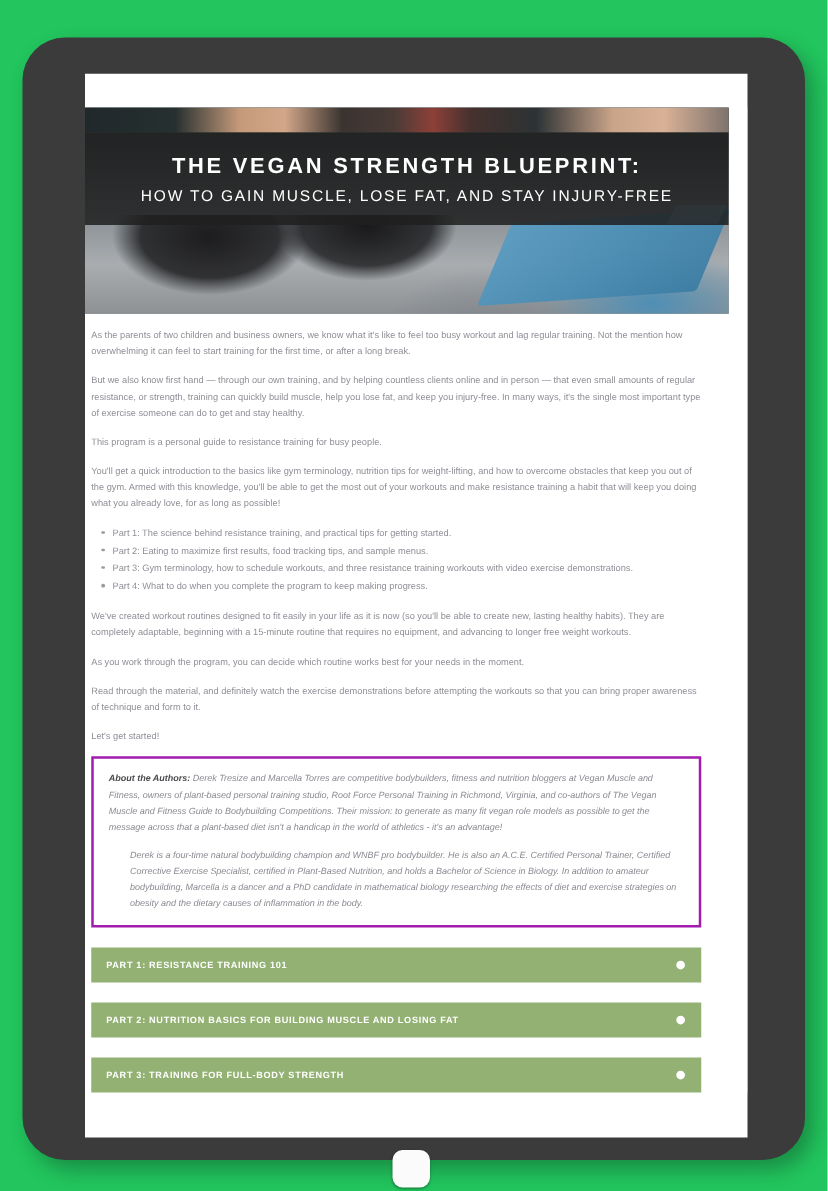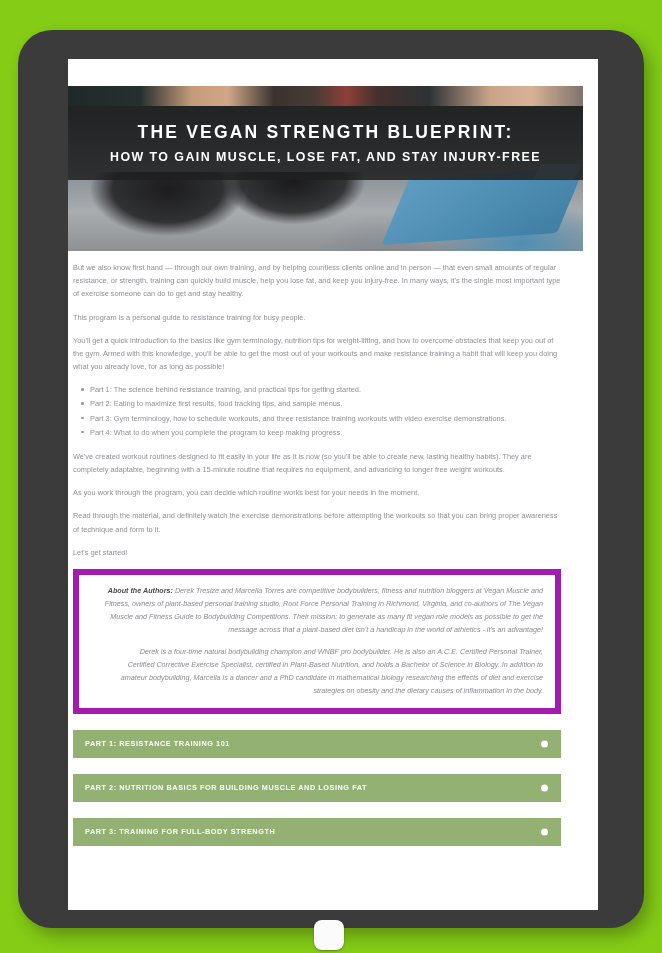--- a/index.html
+++ b/index.html
@@ -13,21 +13,21 @@
     height: 953px;
     overflow: hidden;
     font-family: "Liberation Sans", sans-serif;
   }
 
   
   .stage {
     position: relative;
     width: 662px;
     height: 953px;
-    background: #84cc16;
+    background: #22c55e;
   }
   .tablet {
     position: absolute;
     left: 18px;
     top: 30px;
     width: 626px;
     height: 898px;
     background: #3b3b3b;
     border-radius: 34px;
     box-shadow: 6px 8px 16px rgba(0,0,0,0.28);
@@ -136,21 +136,21 @@
     font-size: 17.5px;
     font-weight: bold;
     letter-spacing: 2.2px;
     text-align: center;
     line-height: 1.25;
     white-space: nowrap;
   }
   .hero-subtitle {
     color: #ffffff;
     font-size: 12.4px;
-    font-weight: bold;
+    font-weight: normal;
     letter-spacing: 1.45px;
     text-align: center;
     margin-top: 7px;
     white-space: nowrap;
   }
 
   
   .body-wrap {
     padding: 0 16px 0 5px;
     width: 509px;
@@ -183,25 +183,24 @@
     width: 2.6px;
     height: 2.6px;
     background: #9a9aa2;
     border-radius: 50%;
   }
   .spacer-top { height: 10px; }
 
   
   .authors-box {
     margin: 8px 0 16px 0;
-    border: 6px solid #a21caf;
-    background: #ffffff;
-    padding: 10px 12px 10px 24px;
+    border: 2px solid #a21caf;
+    background: #ffffff;
+    padding: 10px 12px 10px 12px;
     box-sizing: border-box;
-    text-align: right;
   }
   .authors-box p {
     color: #8a8a92;
     font-size: 7.2px;
     line-height: 1.8;
     font-style: italic;
     margin: 0 0 9px 0;
   }
   .authors-box p:last-child { margin-bottom: 0; margin-left: 17px; }
   .authors-box .lead-label {
@@ -255,20 +254,21 @@
           <div class="hero-mat-2"></div>
           <div class="hero-band">
             <div class="hero-title">THE VEGAN STRENGTH BLUEPRINT:</div>
             <div class="hero-subtitle">HOW TO GAIN MUSCLE, LOSE FAT, AND STAY INJURY-FREE</div>
           </div>
         </div>
 
         <div class="body-wrap">
           <div class="spacer-top"></div>
 
+          <p class="para">As the parents of two children and business owners, we know what it's like to feel too busy workout and lag regular training. Not the mention how overwhelming it can feel to start training for the first time, or after a long break.</p>
           <p class="para">But we also know first hand — through our own training, and by helping countless clients online and in person — that even small amounts of regular resistance, or strength, training can quickly build muscle, help you lose fat, and keep you injury-free. In many ways, it's the single most important type of exercise someone can do to get and stay healthy.</p>
           <p class="para">This program is a personal guide to resistance training for busy people.</p>
           <p class="para">You'll get a quick introduction to the basics like gym terminology, nutrition tips for weight-lifting, and how to overcome obstacles that keep you out of the gym. Armed with this knowledge, you'll be able to get the most out of your workouts and make resistance training a habit that will keep you doing what you already love, for as long as possible!</p>
 
           <ul class="part-list">
             <li>Part 1: The science behind resistance training, and practical tips for getting started.</li>
             <li>Part 2: Eating to maximize first results, food tracking tips, and sample menus.</li>
             <li>Part 3: Gym terminology, how to schedule workouts, and three resistance training workouts with video exercise demonstrations.</li>
             <li>Part 4: What to do when you complete the program to keep making progress.</li>
           </ul>

